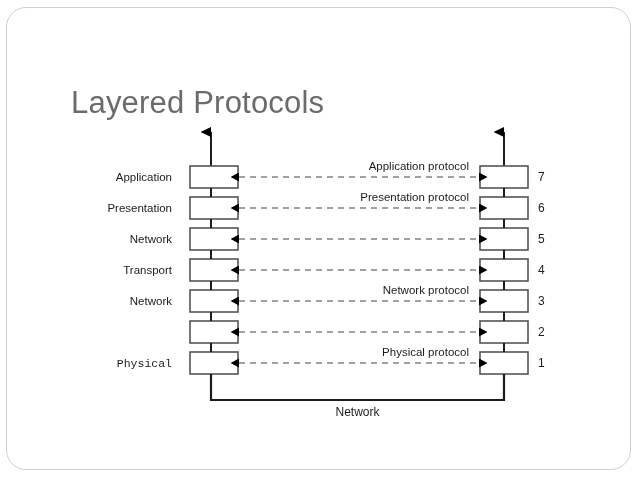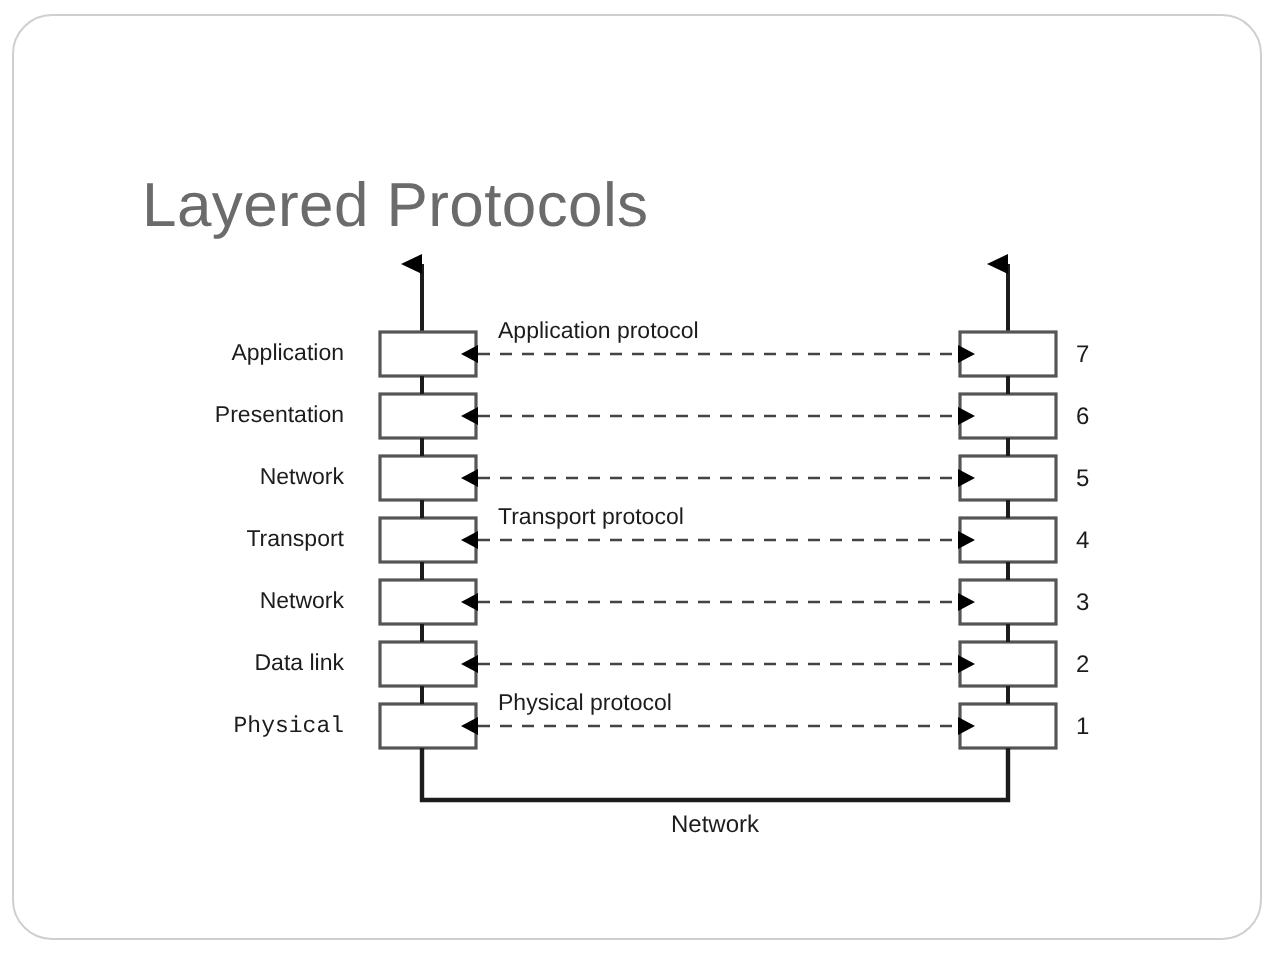--- a/index.html
+++ b/index.html
@@ -55,21 +55,21 @@
     position: absolute;
     font-size: 11.5px;
     color: #1c1c1c;
     text-align: right;
     white-space: nowrap;
   }
   .proto-label {
     position: absolute;
     font-size: 11.5px;
     color: #1c1c1c;
-    text-align: left;
+    text-align: right;
     white-space: nowrap;
   }
   .num-label {
     position: absolute;
     font-size: 12px;
     color: #1c1c1c;
     white-space: nowrap;
   }
   .net-label {
     position: absolute;
@@ -145,25 +145,25 @@
       <line x1="239" y1="363" x2="479" y2="363" stroke="#444444" stroke-width="1.2" stroke-dasharray="6 5" marker-start="url(#ah-left)" marker-end="url(#ah-right)"></line>
 
       <path d="M211,374 L211,400 L504,400 L504,374" fill="none" stroke="#1c1c1c" stroke-width="2.2"></path>
     </svg>
 
     <div class="layer-label" style="left:42px; top:202px; width:130px;">Presentation</div>
     <div class="layer-label" style="left:42px; top:171px; width:130px;">Application</div>
     <div class="layer-label" style="left:42px; top:233px; width:130px;">Network</div>
     <div class="layer-label" style="left:42px; top:264px; width:130px;">Transport</div>
     <div class="layer-label" style="left:42px; top:295px; width:130px;">Network</div>
-    <div class="layer-label" style="left:42px; top:326px; width:130px;">Data link</div>
     <div class="layer-label" style="left:42px; top:357px; width:130px;font-family:Liberation Mono, monospace;">Physical</div>
 
     <div class="proto-label" style="left:249px; top:160px; width:220px;">Application protocol</div>
-    <div class="proto-label" style="left:249px; top:253px; width:220px;">Transport protocol</div>
+    <div class="proto-label" style="left:249px; top:191px; width:220px;">Presentation protocol</div>
+    <div class="proto-label" style="left:249px; top:284px; width:220px;">Network protocol</div>
     <div class="proto-label" style="left:249px; top:346px; width:220px;">Physical protocol</div>
 
     <div class="num-label" style="left:538px; top:170px;">7</div>
     <div class="num-label" style="left:538px; top:201px;">6</div>
     <div class="num-label" style="left:538px; top:232px;">5</div>
     <div class="num-label" style="left:538px; top:263px;">4</div>
     <div class="num-label" style="left:538px; top:294px;">3</div>
     <div class="num-label" style="left:538px; top:325px;">2</div>
     <div class="num-label" style="left:538px; top:356px;">1</div>
 

